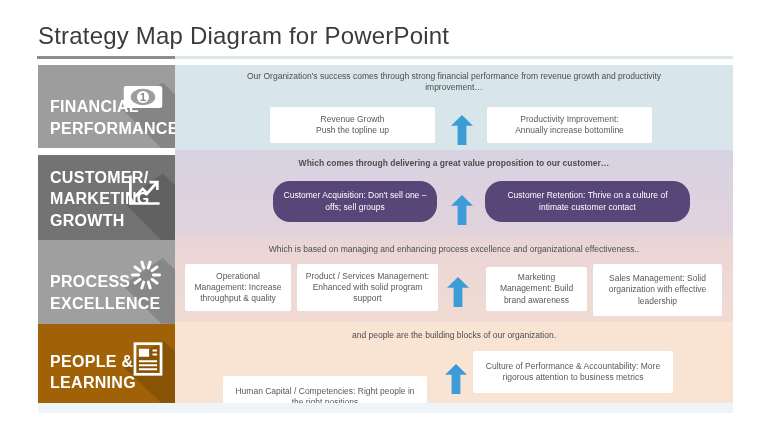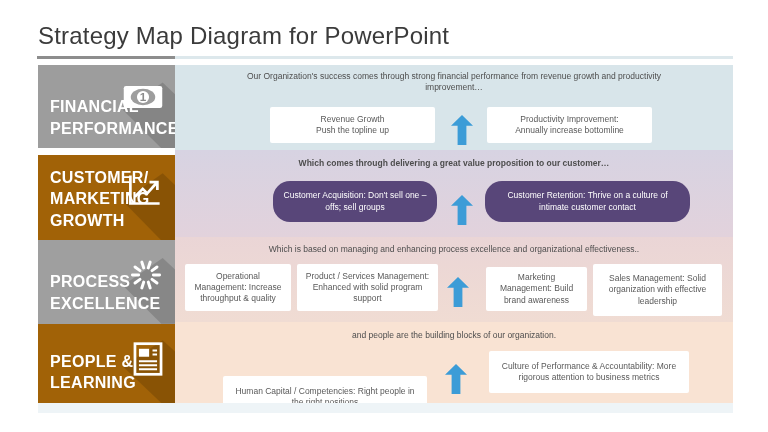--- a/index.html
+++ b/index.html
@@ -10,21 +10,21 @@
   .title-rule{position:absolute;left:37px;top:56px;width:696px;height:3px;display:flex;}
   .title-rule .rule-dark{width:138px;height:100%;background:#8d8d8d;}
   .title-rule .rule-light{flex:1;height:100%;background:#dde8ec;}
 
   .map{position:absolute;left:38px;top:65px;width:695px;height:338px;display:flex;}
 
   
   .sidebar{width:137px;display:flex;flex-direction:column;}
   .side-cell{position:relative;overflow:hidden;}
   .side-cell.r1{height:85px;background:#9d9d9d;}
-  .side-cell.r2{height:87px;background:#a16207;margin-top:7px;}
+  .side-cell.r2{height:87px;background:#737373;margin-top:7px;}
   .side-cell.r3{height:85px;background:#9f9f9f;}
   .side-cell.r4{height:81px;background:#a16207;}
   .side-shadow{position:absolute;inset:0;background:rgba(0,0,0,0.15);
     clip-path:polygon(62% 54%,91% 21%,100% 35%,100% 100%,90% 100%);}
   .side-icon{position:absolute;top:18px;right:12px;line-height:0;}
   .side-label{position:absolute;left:12px;bottom:9px;width:92px;color:#fff;
               font-size:16px;font-weight:bold;line-height:1.35;letter-spacing:0.3px;}
 
   
   .main{position:relative;width:558px;overflow:hidden;}
@@ -63,21 +63,21 @@
   .b1-arrow{left:276px;top:50px;}
   .b2-box1{left:98px;top:31px;width:164px;height:41px;}
   .b2-box2{left:310px;top:31px;width:205px;height:41px;}
   .b2-arrow{left:276px;top:45px;}
   .b3-box1{left:10px;top:27px;width:106px;height:47px;}
   .b3-box2{left:122px;top:27px;width:141px;height:47px;}
   .b3-box3{left:311px;top:30px;width:101px;height:44px;}
   .b3-box4{left:418px;top:27px;width:129px;height:52px;}
   .b3-arrow{left:272px;top:40px;}
   .b4-box1{left:48px;top:29px;width:204px;height:42px;margin-top:25px;}
-  .b4-box2{left:298px;top:29px;width:200px;height:42px;margin-left:16px;}
+  .b4-box2{left:298px;top:29px;width:200px;height:42px;}
   .b4-arrow{left:270px;top:42px;}
 
   .bottom-strip{position:absolute;left:38px;top:403px;width:695px;height:10px;background:#eef4f7;}
 </style>
 </head>
 <body>
 
 <div class="slide">
   <h1 class="page-title">Strategy Map Diagram for PowerPoint</h1>
   <div class="title-rule">

